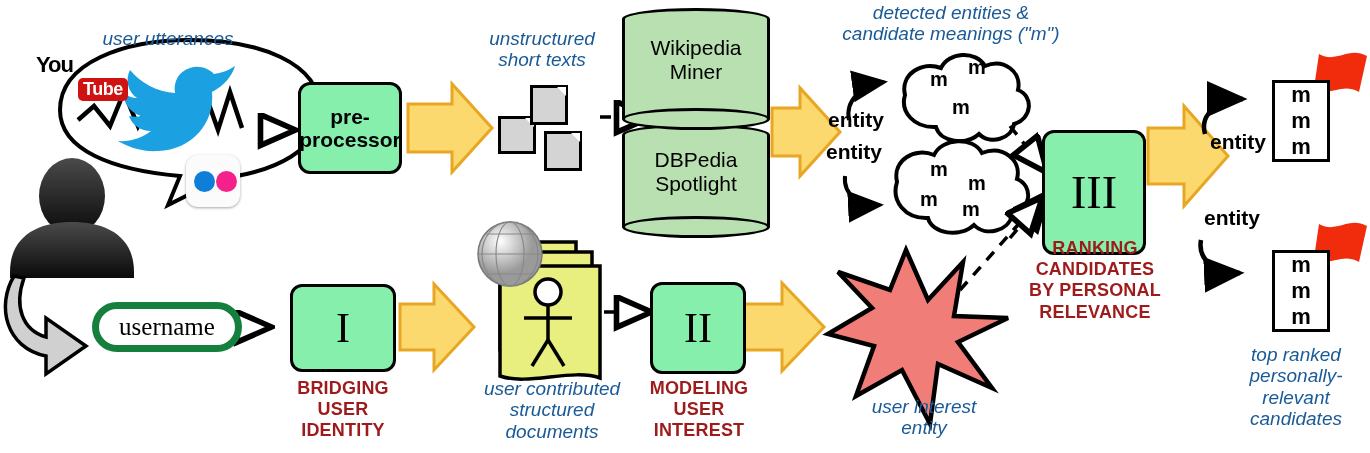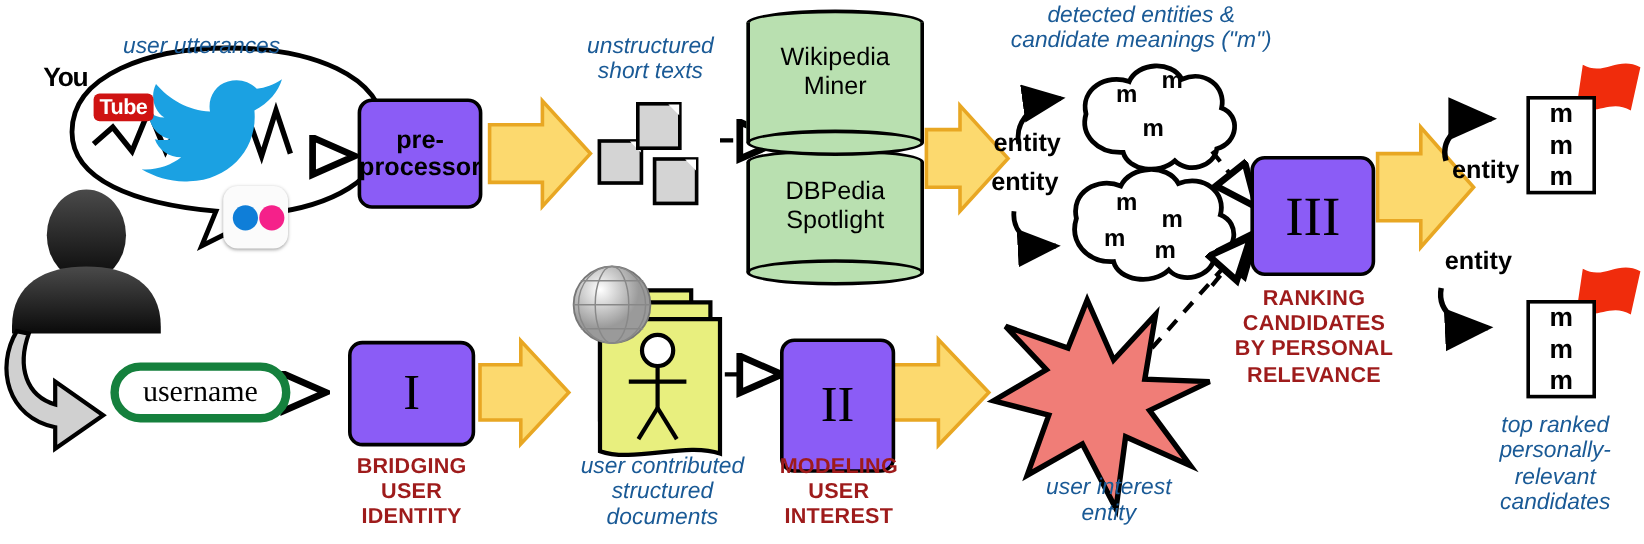--- a/index.html
+++ b/index.html
@@ -6,21 +6,21 @@
   body{width:1370px;height:453px;position:relative;overflow:hidden;
        font-family:"Liberation Sans",sans-serif;}
   #stage{position:absolute;inset:0;width:1370px;height:453px;}
   .abs{position:absolute;}
 
   .lbl-blue{color:#1a5a96;font-weight:normal;font-style:italic;font-size:19px;
             line-height:1.12;text-align:center;white-space:pre-line;}
   .lbl-red{color:#9e1b1b;font-weight:bold;font-size:18px;line-height:1.18;
            text-align:center;white-space:pre-line;letter-spacing:.2px;}
 
-  .bluebox{background:#8b5cf6;border:3.5px solid #000;border-radius:12px;
+  .bluebox{background:#86efac;border:3.5px solid #000;border-radius:12px;
            display:flex;align-items:center;justify-content:center;
            text-align:center;color:#000;font-weight:bold;box-sizing:border-box;}
   .bluebox.roman{font-family:"Liberation Serif",serif;font-weight:normal;}
 
   .pill{border:7px solid #15803d;border-radius:40px;background:#fff;
         display:flex;align-items:center;justify-content:center;
         font-family:"Liberation Serif",serif;font-size:25px;color:#000;
         box-sizing:border-box;}
 
   .cyl{position:absolute;}
@@ -265,21 +265,21 @@
 
   <div class="cloudtxt" style="left:930px;top:68px">m</div>
   <div class="cloudtxt" style="left:968px;top:56px">m</div>
   <div class="cloudtxt" style="left:952px;top:96px">m</div>
 
   <div class="cloudtxt" style="left:930px;top:158px">m</div>
   <div class="cloudtxt" style="left:968px;top:172px">m</div>
   <div class="cloudtxt" style="left:920px;top:188px">m</div>
   <div class="cloudtxt" style="left:962px;top:198px">m</div>
 
-  <div class="abs bluebox roman" style="left:1042px;top:130px;width:104px;height:100px;font-size:46px">III</div>
+  <div class="abs bluebox roman" style="left:1042px;top:130px;width:104px;height:125px;font-size:46px">III</div>
   <div class="abs lbl-red" style="left:1020px;top:238px;width:150px">RANKING
 CANDIDATES
 BY PERSONAL
 RELEVANCE</div>
 
   <div class="entity" style="left:1210px;top:130px">entity</div>
   <div class="entity" style="left:1204px;top:206px">entity</div>
 
   <div class="mbox" style="left:1272px;top:80px;width:58px;height:82px">
     <span>m</span>
@@ -301,21 +301,21 @@
 
   <div class="abs bluebox roman" style="left:290px;top:284px;width:106px;height:88px;font-size:42px">I</div>
   <div class="abs lbl-red" style="left:268px;top:378px;width:150px">BRIDGING
 USER
 IDENTITY</div>
 
   <div class="abs lbl-blue" style="left:452px;top:378px;width:200px">user contributed
 structured
 documents</div>
 
-  <div class="abs bluebox roman" style="left:650px;top:282px;width:96px;height:112px;font-size:42px">II</div>
+  <div class="abs bluebox roman" style="left:650px;top:282px;width:96px;height:92px;font-size:42px">II</div>
   <div class="abs lbl-red" style="left:630px;top:378px;width:138px">MODELING
 USER
 INTEREST</div>
 
   <div class="abs lbl-blue" style="left:838px;top:396px;width:172px">user interest
 entity</div>
 
 </div>
 
 </body></html>

